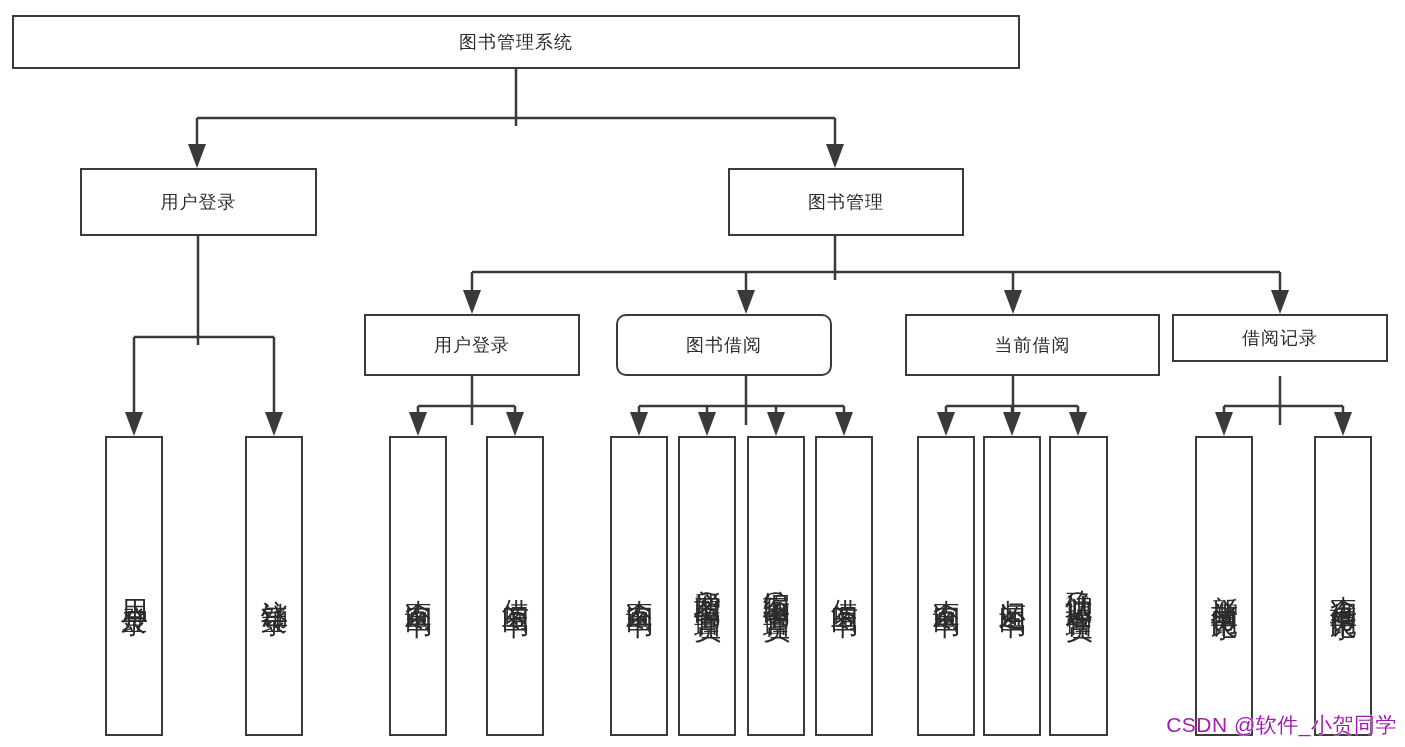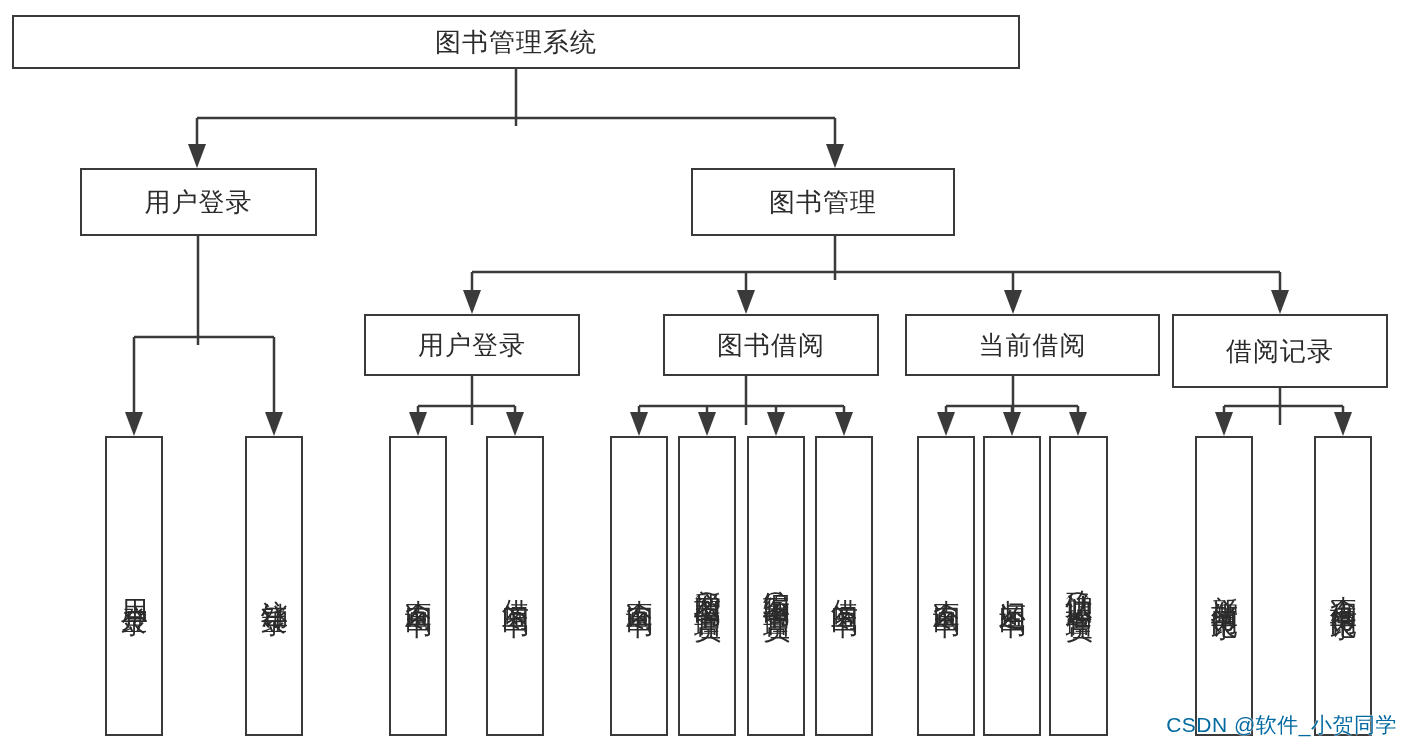--- a/index.html
+++ b/index.html
@@ -26,21 +26,21 @@
     position: absolute;
     box-sizing: border-box;
     border: 2.5px solid #3a3a3a;
     background: #ffffff;
     display: flex;
     align-items: center;
     justify-content: center;
     color: #2b2b2b;
   }
   .hnode {
-    font-size: 26px;
+    font-size: 18px;
     letter-spacing: 1px;
     white-space: nowrap;
   }
   .leaf {
     width: 58px;
     height: 300px;
     top: 436px;
   }
   .leaf .vtext {
     writing-mode: vertical-rl;
@@ -49,21 +49,21 @@
     letter-spacing: 4px;
     line-height: 1;
     white-space: nowrap;
     color: #2b2b2b;
   }
   .watermark {
     position: absolute;
     top: 711px;
     right: 8px;
     font-size: 21px;
-    color: #0369a1;
+    color: #a21caf;
     letter-spacing: 0.5px;
     text-shadow: 0 0 2px #ffffff, 0 0 1px #ffffff;
     white-space: nowrap;
   }
 </style>
 </head>
 <body>
 
 <div class="canvas">
 
@@ -104,34 +104,34 @@
     </g>
   </svg>
 
   <div class="node hnode" style="left:12px; top:15px; width:1008px; height:54px;">
     <span>图书管理系统</span>
   </div>
 
   <div class="node hnode" style="left:80px; top:168px; width:237px; height:68px;">
     <span>用户登录</span>
   </div>
-  <div class="node hnode" style="left:691px; top:168px; width:264px; height:68px;">
+  <div class="node hnode" style="left:728px; top:168px; width:236px; height:68px;">
     <span>图书管理</span>
   </div>
 
   <div class="node hnode" style="left:364px; top:314px; width:216px; height:62px;">
     <span>用户登录</span>
   </div>
-  <div class="node hnode" style="left:663px; top:314px; width:216px; height:62px;">
+  <div class="node hnode" style="left:616px; top:314px; width:216px; height:62px;border-radius:10px;">
     <span>图书借阅</span>
   </div>
   <div class="node hnode" style="left:905px; top:314px; width:255px; height:62px;">
     <span>当前借阅</span>
   </div>
-  <div class="node hnode" style="left:1172px; top:314px; width:216px; height:74px;">
+  <div class="node hnode" style="left:1172px; top:314px; width:216px; height:48px;">
     <span>借阅记录</span>
   </div>
 
   <div class="node leaf" style="left:105px;">
     <span class="vtext">用户登录</span>
   </div>
   <div class="node leaf" style="left:245px;">
     <span class="vtext">注销登录</span>
   </div>
 

